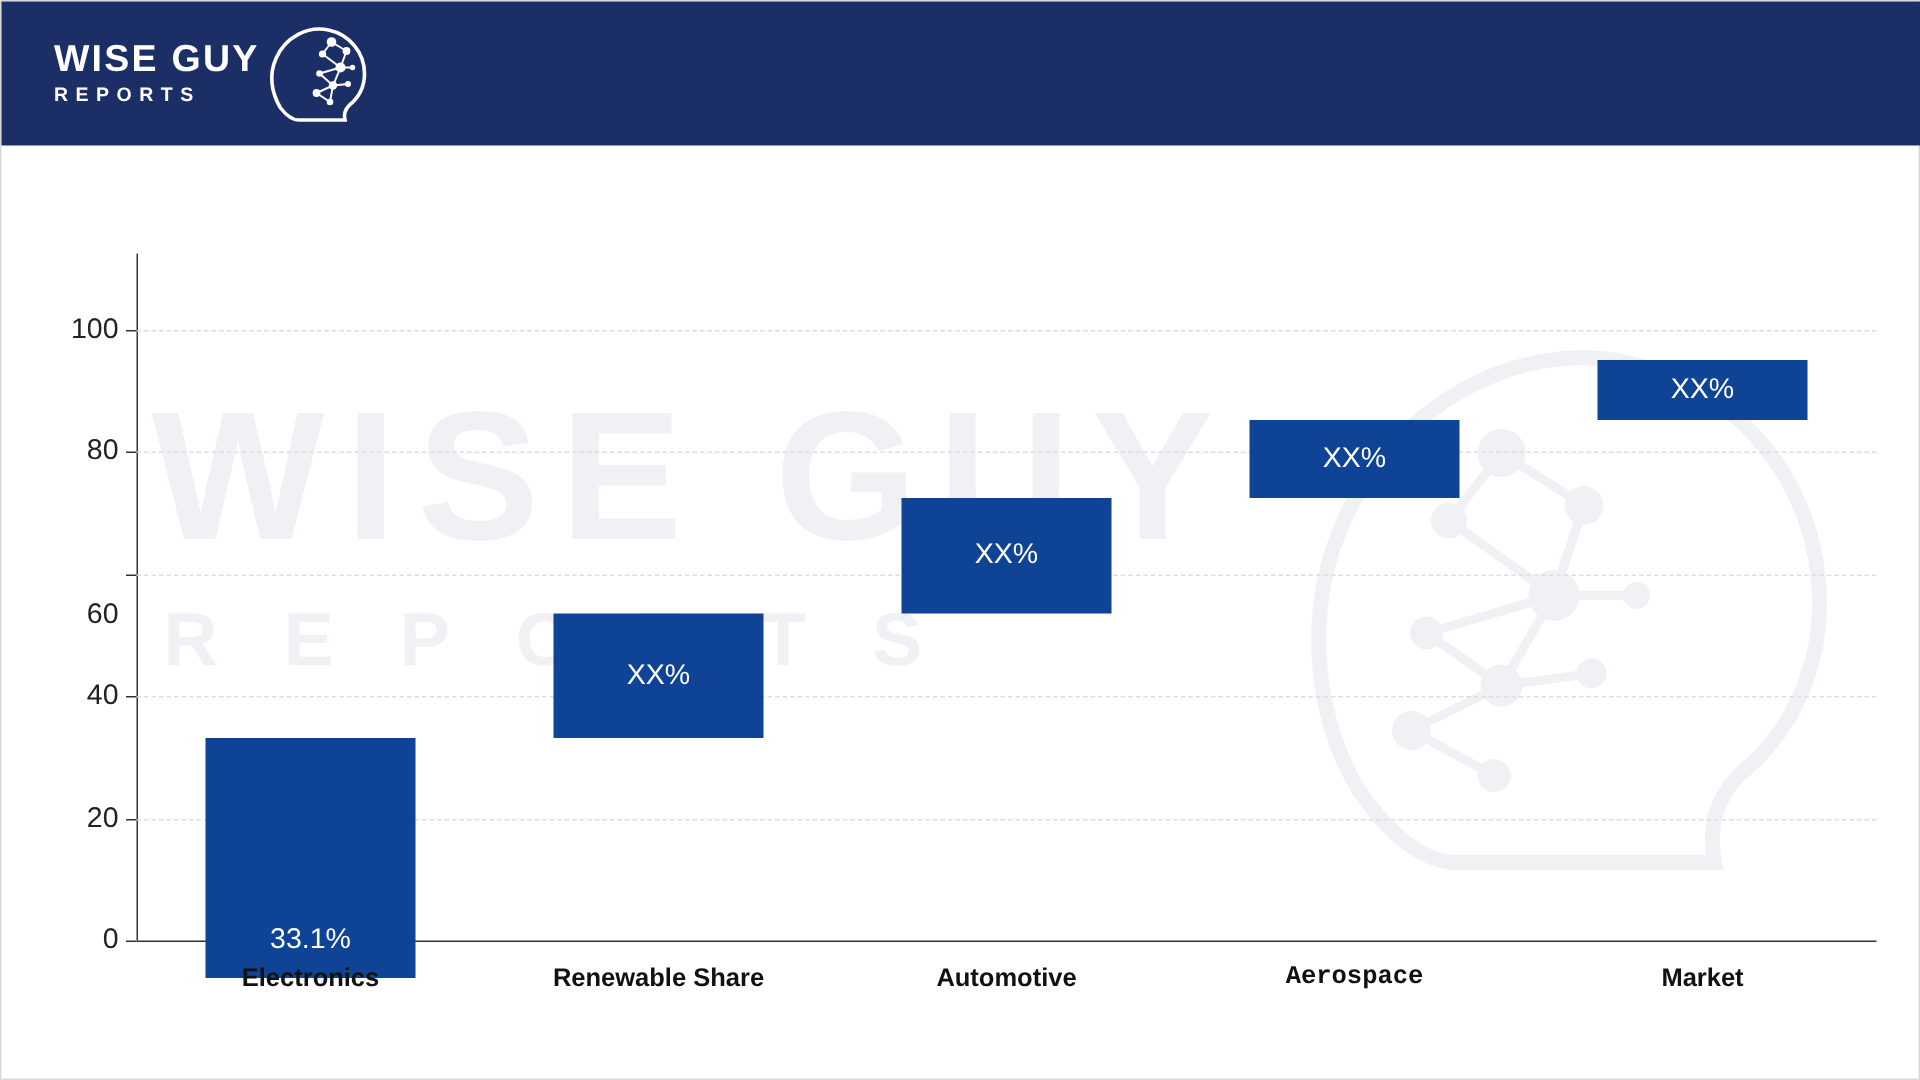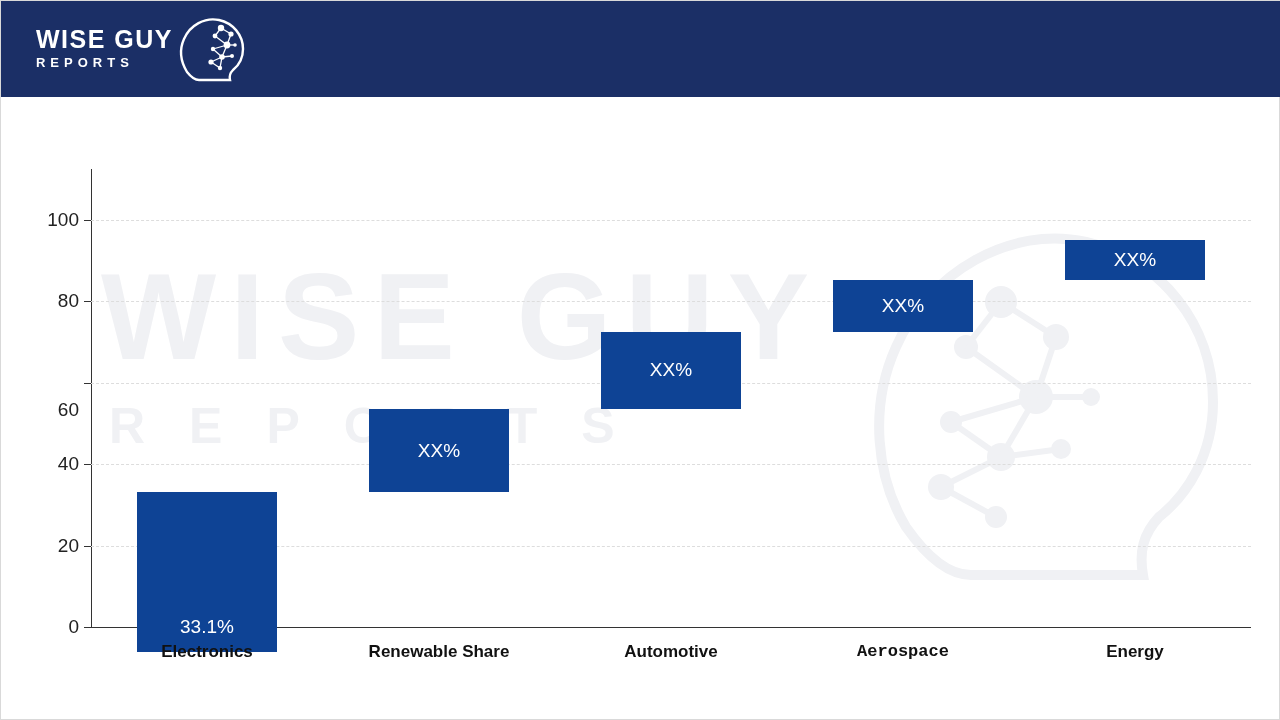--- a/index.html
+++ b/index.html
@@ -299,18 +299,18 @@
           </div>
           <div class="bar" style="left: 974.4px; top: 52.963px; width: 139.2px; height: 40.3333px; background: rgb(14, 67, 149);">
             <span class="bar-label">XX%</span>
           </div>
         </div>
       <div id="xticks">
           <div class="xtick" style="left: 116px;">Electronics</div>
           <div class="xtick" style="left: 348px;">Renewable Share</div>
           <div class="xtick" style="left: 580px;">Automotive</div>
           <div class="xtick" style="left: 812px; font-family: Liberation Mono, monospace;">Aerospace</div>
-          <div class="xtick" style="left: 1044px;">Energy</div>
+          <div class="xtick" style="left: 1044px;">Market</div>
         </div>
     </div>
 
   </div>
 </div>
 
 </body></html>

